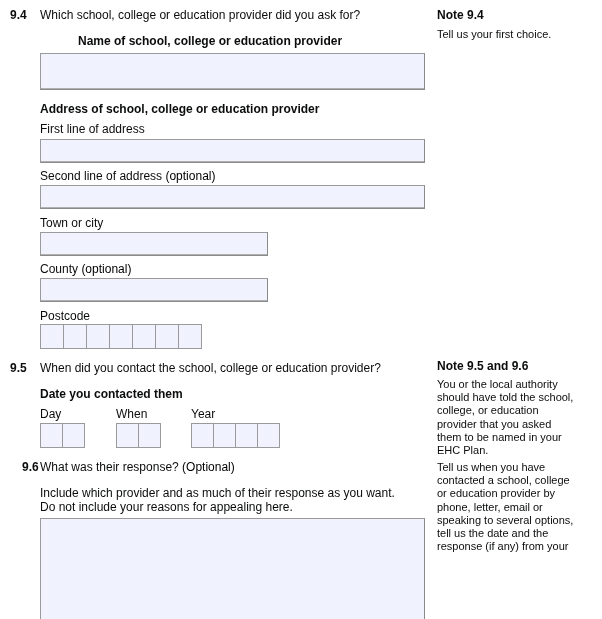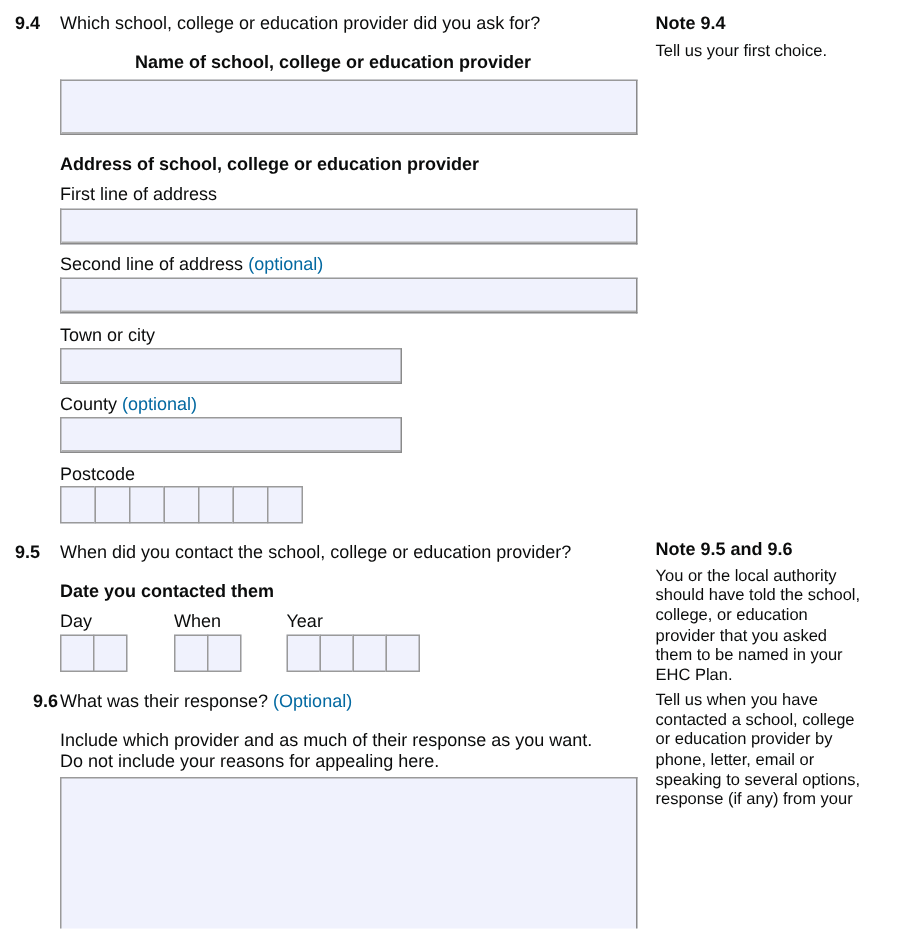--- a/index.html
+++ b/index.html
@@ -6,21 +6,21 @@
     body {
       width: 602px; height: 619px; position: relative; overflow: hidden;
       font-family: "Liberation Sans", sans-serif; color: #0b0c0c;
       font-size: 11.5px;
     }
     .abs { position: absolute; }
     .qnum { font-weight: bold; font-size: 12px; }
     .qtext { font-size: 12px; }
     .bold { font-weight: bold; font-size: 12px; }
     .label { font-size: 12px; }
-    .muted { color: #0369a1; }
+    .muted { color: #000000; }
     .note-title { font-weight: bold; font-size: 12px; }
     .note-body { font-size: 11px; line-height: 13.2px; color: #0b0c0c; }
     .field {
       position: absolute; box-sizing: border-box;
       background: #f0f2fd;
       border: 1px solid #9a9a9a;
       border-right-color: #8a8a8a; border-bottom-color: #8a8a8a;
       box-shadow: inset 0 -1px 0 #b0b0b0;
     }
     .boxrow { position: absolute; display: flex; }
@@ -29,21 +29,21 @@
       background: #f0f2fd;
       border: 1px solid #9a9a9a; margin-left: -1px;
     }
     .box:first-child { margin-left: 0; }
   </style>
 </head>
 <body>
 
 <div class="abs qnum" style="left:10px;top:8px;">9.4</div>
 <div class="abs qtext" style="left:40px;top:8px;">Which school, college or education provider did you ask for?</div>
-<div class="abs bold" style="left:52px;top:34px;padding-left:38px;">Name of school, college or education provider</div>
+<div class="abs bold" style="left:40px;top:34px;padding-left:38px;">Name of school, college or education provider</div>
 <div class="field" style="left:40px;top:53px;width:385px;height:37px;"></div>
 
 <div class="abs bold" style="left:40px;top:102px;">Address of school, college or education provider</div>
 <div class="abs label" style="left:40px;top:122px;">First line of address</div>
 <div class="field" style="left:40px;top:139px;width:385px;height:24px;"></div>
 
 <div class="abs label" style="left:40px;top:169px;"><span>Second line of address</span> <span class="muted">(optional)</span></div>
 <div class="field" style="left:40px;top:185px;width:385px;height:24px;"></div>
 
 <div class="abs label" style="left:40px;top:216px;">Town or city</div>
@@ -102,14 +102,15 @@
   <div>provider that you asked</div>
   <div>them to be named in your</div>
   <div>EHC Plan.</div>
 </div>
 <div class="abs note-body" style="left:437px;top:461px;">
   <div>Tell us when you have</div>
   <div>contacted a school, college</div>
   <div>or education provider by</div>
   <div>phone, letter, email or</div>
   <div>speaking to several options,</div>
+  <div>tell us the date and the</div>
   <div>response (if any) from your</div>
 </div>
 
 </body></html>

